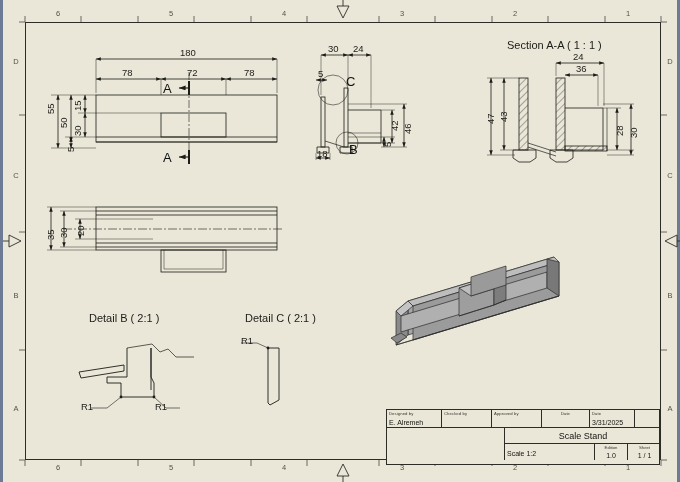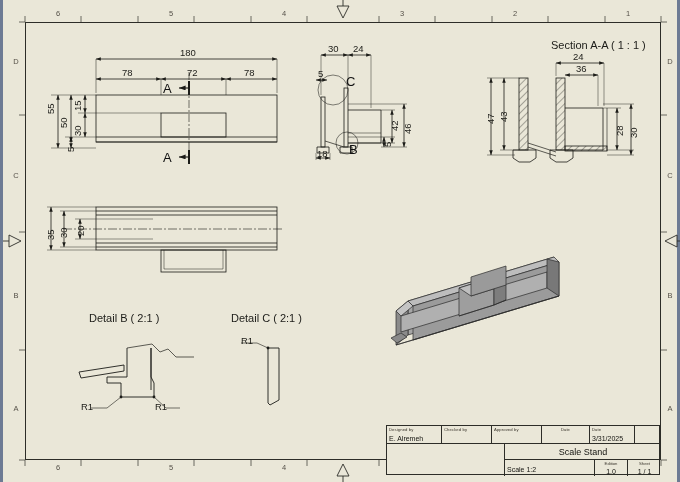--- a/index.html
+++ b/index.html
@@ -25,22 +25,22 @@
   }
   
   #canvas{position:absolute;left:0;top:0;width:680px;height:482px;pointer-events:none;}
   .vlabel{
     position:absolute;font-size:9.5px;color:#1c1c18;white-space:nowrap;
   }
   .vtitle{position:absolute;font-size:11px;color:#1c1c18;white-space:nowrap;}
   .big-ltr{position:absolute;font-size:13px;color:#111;font-weight:400;}
   
   #titleblock{
-    position:absolute;left:383px;top:409px;width:274px;height:50px;
-    border:1.1px solid #2d2d28;box-sizing:border-box;background:#eae7d8;margin-top:16px;
+    position:absolute;left:383px;top:409px;width:274px;height:56px;
+    border:1.1px solid #2d2d28;box-sizing:border-box;background:#eae7d8;
   }
   #titleblock .cell{position:absolute;box-sizing:border-box;border-right:1px solid #2d2d28;border-bottom:1px solid #2d2d28;}
   .cap{position:absolute;left:2px;top:1px;font-size:4.2px;color:#3a352c;letter-spacing:.1px;white-space:nowrap;}
   .val{position:absolute;left:2px;bottom:1px;font-size:7px;color:#141410;white-space:nowrap;}
   .val-c{position:absolute;left:0;right:0;bottom:1px;text-align:center;font-size:7px;color:#141410;white-space:nowrap;}
   .cap-c{position:absolute;left:0;right:0;top:1px;text-align:center;font-size:4.2px;color:#3a352c;white-space:nowrap;}
   .val-title{position:absolute;left:0;right:0;top:50%;transform:translateY(-50%);text-align:center;font-size:9px;color:#141410;}
 </style>
 </head>
 <body>
@@ -345,36 +345,36 @@
   <div class="vlabel" style="left:325px;top:43px;">30</div>
   <div class="vlabel" style="left:350px;top:43px;">24</div>
   <div class="vlabel" style="left:315px;top:68px;">5</div>
   <div class="vlabel" style="left:314px;top:148px;">18</div>
   <div class="vlabel" style="left:386px;top:131px;transform:rotate(-90deg);transform-origin:left top;">42</div>
   <div class="vlabel" style="left:399px;top:134px;transform:rotate(-90deg);transform-origin:left top;">46</div>
   <div class="vlabel" style="left:379px;top:147px;transform:rotate(-90deg);transform-origin:left top;">5</div>
   <div class="big-ltr" style="left:343px;top:74px;">C</div>
   <div class="big-ltr" style="left:346px;top:142px;">B</div>
 
-  <div class="vtitle" style="left:504px;top:39px;margin-left:44px;">Section A-A ( 1 : 1 )</div>
+  <div class="vtitle" style="left:504px;top:39px;">Section A-A ( 1 : 1 )</div>
   <div class="vlabel" style="left:482px;top:124px;transform:rotate(-90deg);transform-origin:left top;">47</div>
   <div class="vlabel" style="left:495px;top:122px;transform:rotate(-90deg);transform-origin:left top;">43</div>
   <div class="vlabel" style="left:570px;top:51px;">24</div>
   <div class="vlabel" style="left:573px;top:63px;">36</div>
   <div class="vlabel" style="left:611px;top:136px;transform:rotate(-90deg);transform-origin:left top;">28</div>
   <div class="vlabel" style="left:625px;top:138px;transform:rotate(-90deg);transform-origin:left top;">30</div>
 
   <div class="vlabel" style="left:42px;top:240px;transform:rotate(-90deg);transform-origin:left top;">35</div>
   <div class="vlabel" style="left:55px;top:238px;transform:rotate(-90deg);transform-origin:left top;">30</div>
   <div class="vlabel" style="left:72px;top:236px;transform:rotate(-90deg);transform-origin:left top;">20</div>
 
   <div class="vtitle" style="left:86px;top:312px;text-align:right;">Detail B ( 2:1 )</div>
   <div class="vlabel" style="left:78px;top:401px;">R1</div>
   <div class="vlabel" style="left:152px;top:401px;">R1</div>
-  <div class="vtitle" style="left:228px;top:312px;">Detail C ( 2:1 )</div>
+  <div class="vtitle" style="left:242px;top:312px;">Detail C ( 2:1 )</div>
   <div class="vlabel" style="left:238px;top:335px;">R1</div>
 
   <div id="titleblock">
 
     <div class="cell" style="left:0;top:0;width:55px;height:18px;">
       <span class="cap">Designed by</span>
       <span class="val">E. Alremeh</span>
     </div>
     <div class="cell" style="left:55px;top:0;width:50px;height:18px;">
       <span class="cap">Checked by</span>

